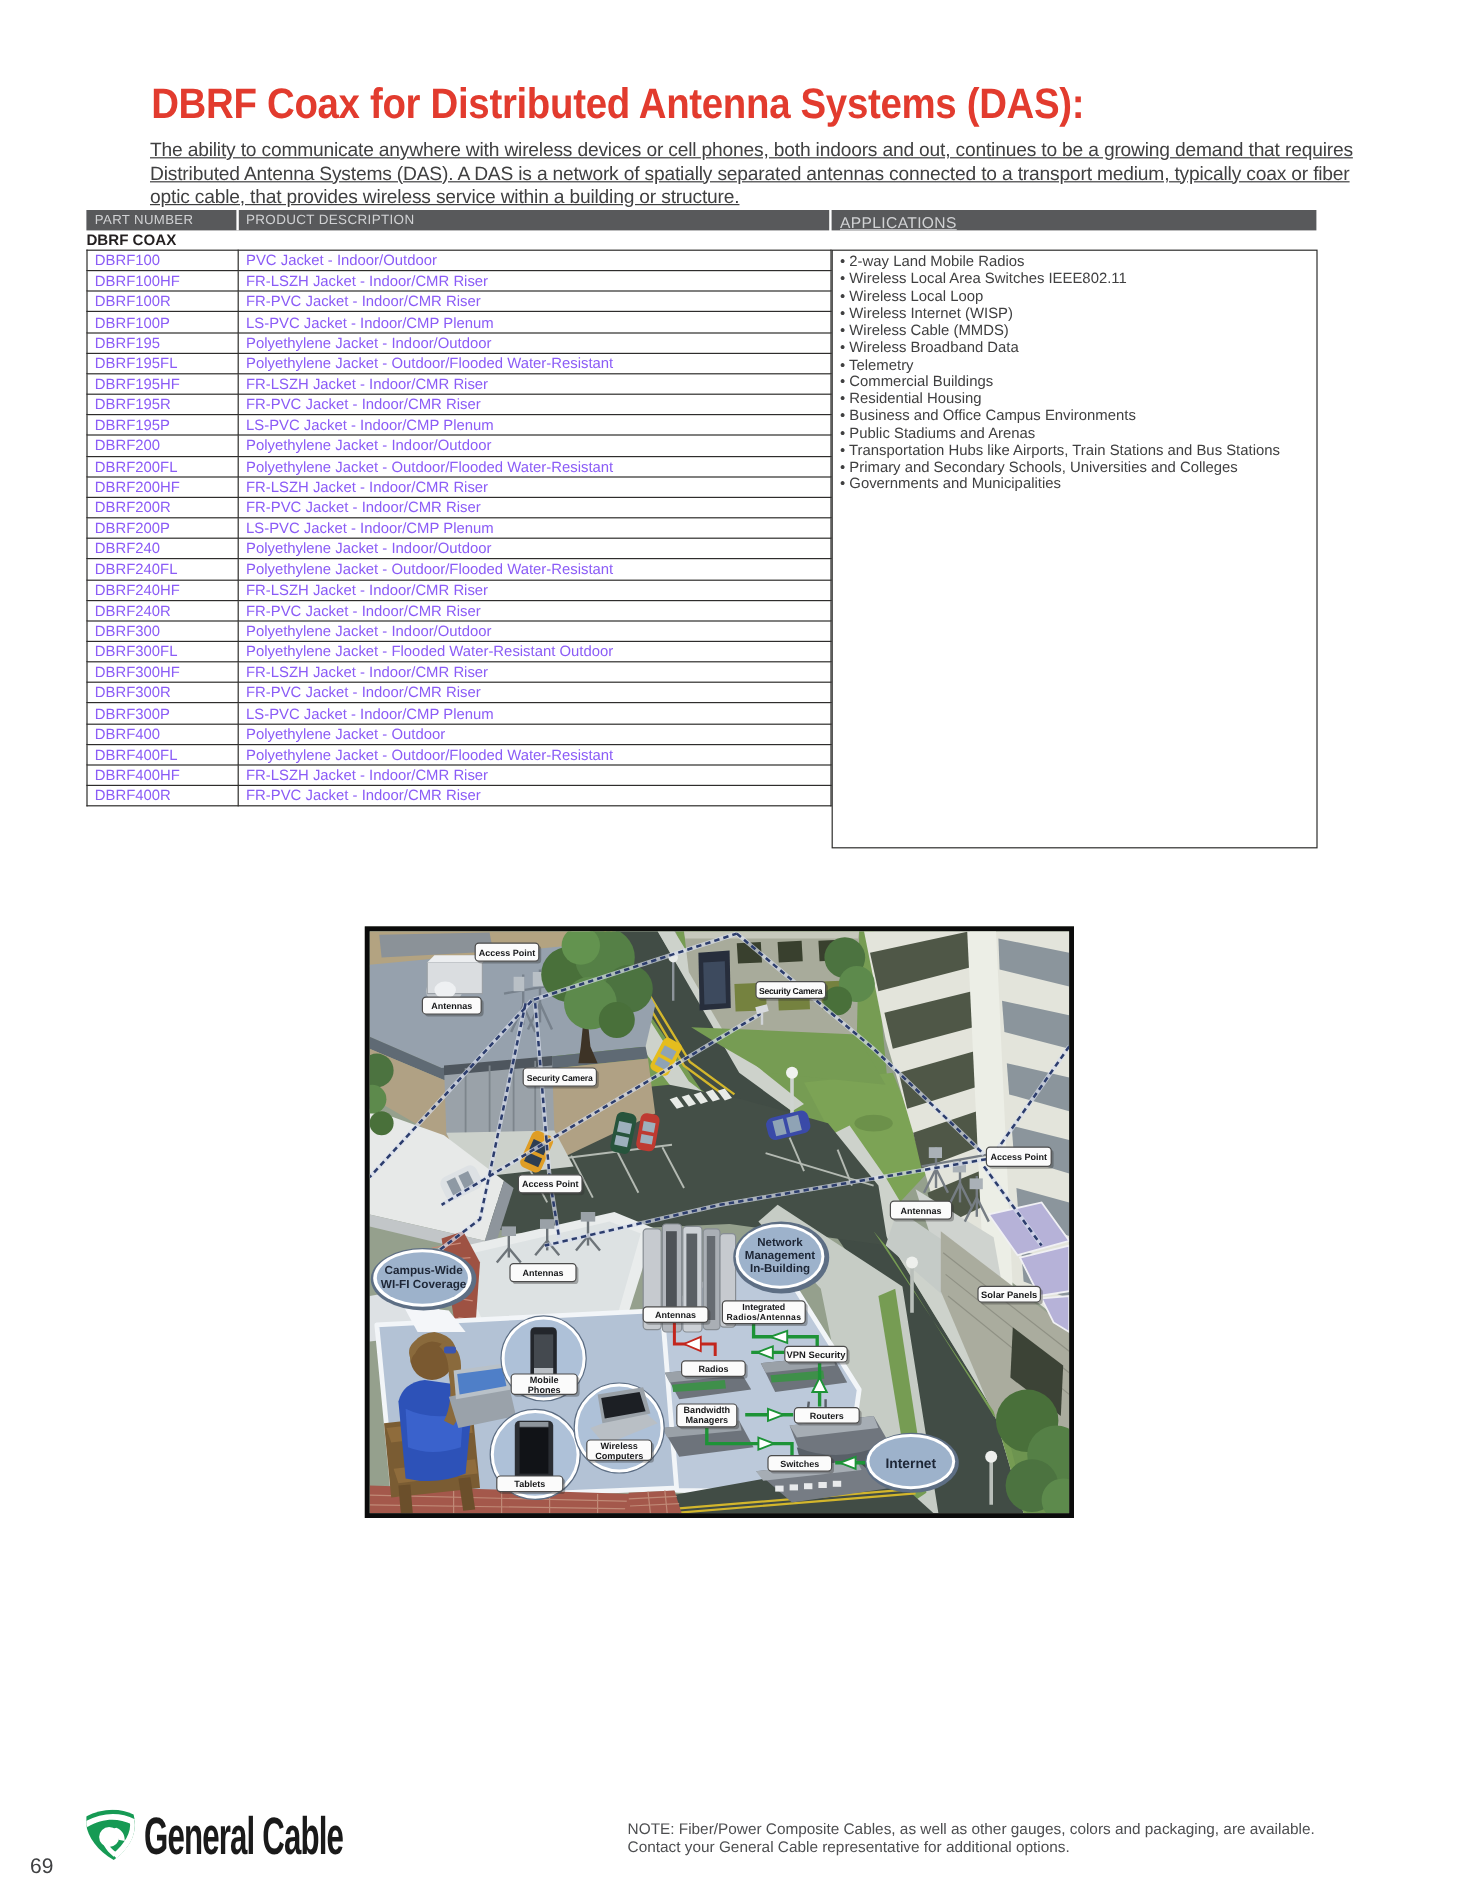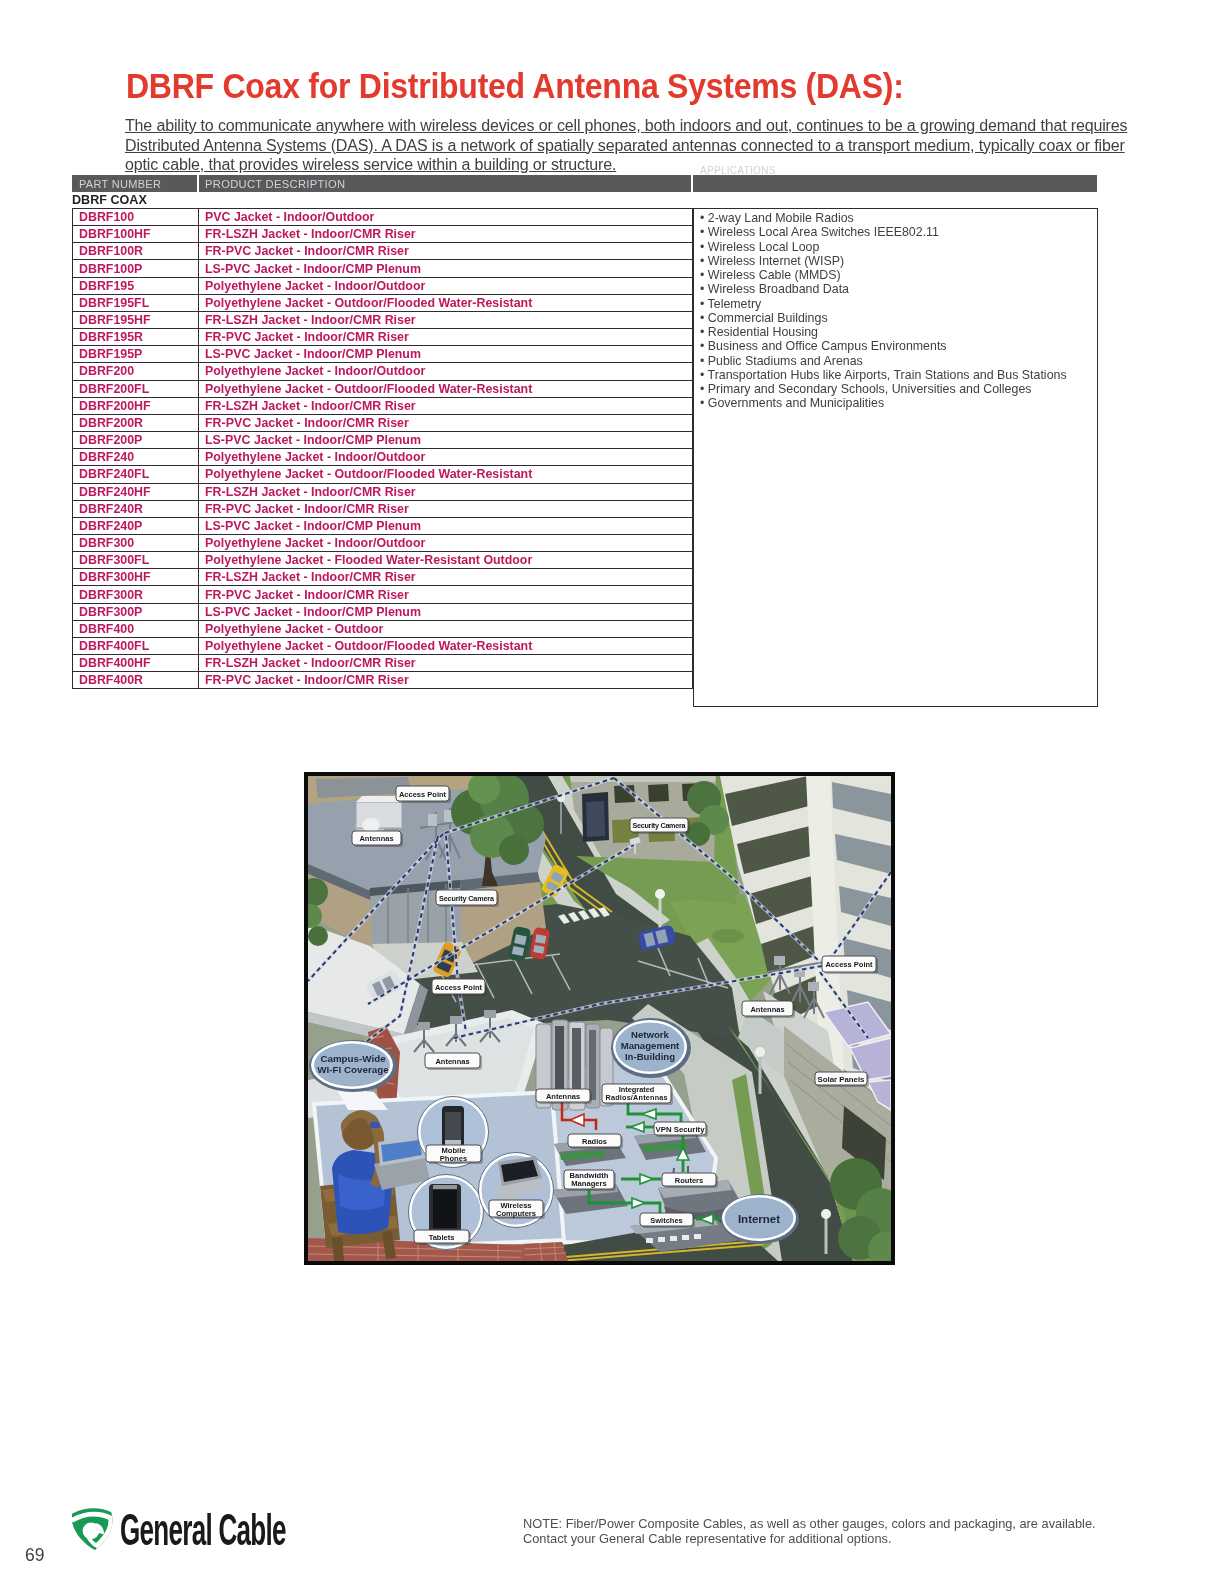--- a/index.html
+++ b/index.html
@@ -24,25 +24,25 @@
 <div class="abs" style="left:72px;top:175px;width:619px;height:17px;background:#58595b;"></div>
 
 <div class="abs" style="left:693px;top:175px;width:404px;height:17px;background:#58595b;"></div>
 
 <div class="abs" style="left:197px;top:175px;width:2px;height:17px;background:#ffffff;"></div>
 
 <div class="abs" style="left:79px;top:178px;font-size:11px;color:#d1d2d4;letter-spacing:0.3px;">PART NUMBER</div>
 
 <div class="abs" style="left:205px;top:178px;font-size:11.2px;color:#d1d2d4;letter-spacing:0.3px;">PRODUCT DESCRIPTION</div>
 
-<div class="abs" style="left:700px;top:165px;font-size:10px;color:#d1d2d4;letter-spacing:0.3px;">APPLICATIONS</div>
+<div class="abs" style="left:700px;top:178px;font-size:13px;color:#d1d2d4;letter-spacing:0.3px;text-decoration:underline;">APPLICATIONS</div>
 
 <div class="abs" style="left:72px;top:193px;width:1025px;height:15px;text-align:left;font-size:12.6px;font-weight:bold;color:#231f20;letter-spacing:0;">DBRF COAX</div>
 
-<table class="abs" id="parts" style="left:72px;top:208px;border-collapse:collapse;table-layout:fixed;width:620px;font-size:12.4px;color:#be185d;font-weight:bold;">
+<table class="abs" id="parts" style="left:72px;top:208px;border-collapse:collapse;table-layout:fixed;width:620px;font-size:12.4px;color:#8b5cf6;">
 <colgroup>
       <col style="width:126px">
       <col style="width:494px">
     </colgroup>
 <tbody>
 <tr>
         <td>DBRF100</td>
         <td>PVC Jacket - Indoor/Outdoor</td>
       </tr>
 <tr>
@@ -105,24 +105,20 @@
         <td>DBRF240FL</td>
         <td>Polyethylene Jacket - Outdoor/Flooded Water-Resistant</td>
       </tr>
 <tr>
         <td>DBRF240HF</td>
         <td>FR-LSZH Jacket - Indoor/CMR Riser</td>
       </tr>
 <tr>
         <td>DBRF240R</td>
         <td>FR-PVC Jacket - Indoor/CMR Riser</td>
-      </tr>
-<tr>
-        <td>DBRF240P</td>
-        <td>LS-PVC Jacket - Indoor/CMP Plenum</td>
       </tr>
 <tr>
         <td>DBRF300</td>
         <td>Polyethylene Jacket - Indoor/Outdoor</td>
       </tr>
 <tr>
         <td>DBRF300FL</td>
         <td>Polyethylene Jacket - Flooded Water-Resistant Outdoor</td>
       </tr>
 <tr>

